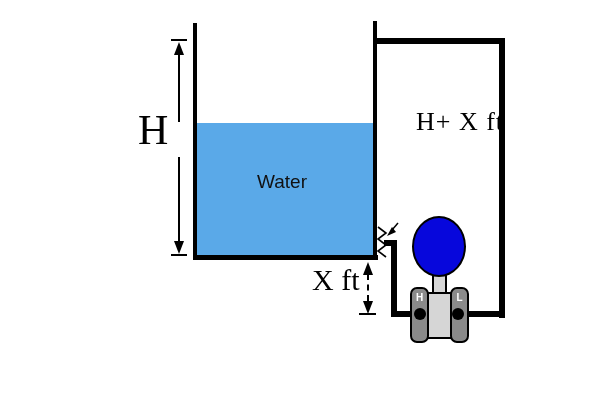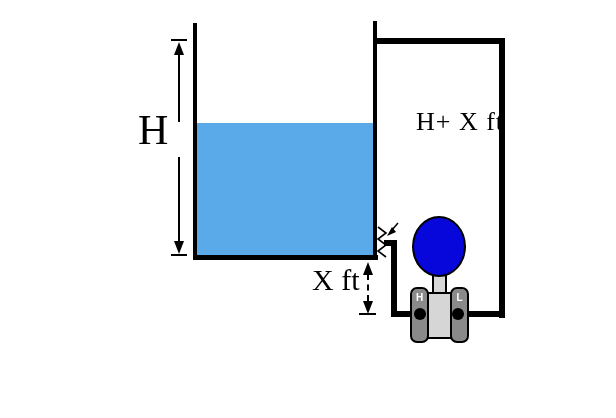--- a/index.html
+++ b/index.html
@@ -58,20 +58,21 @@
   .port-dot{width:12px;height:12px;background:#000;border-radius:50%;}
   #port-dot-left{left:414px;top:308px;}
   #port-dot-right{left:452px;top:308px;}
 </style>
 </head>
 <body>
 
 <div id="stage">
 
   <div class="abs" id="water-fill"></div>
+  <div class="abs" id="water-label">Water</div>
 
   <div class="abs black" id="tank-left-wall"></div>
   <div class="abs black" id="tank-right-wall"></div>
   <div class="abs black" id="tank-bottom"></div>
 
   <div class="abs tick" id="h-tick-top"></div>
   <div class="abs arrow-up" id="h-arrow-up"></div>
   <div class="abs black" id="h-line-upper"></div>
   <div class="abs" id="h-label">H</div>
   <div class="abs black" id="h-line-lower"></div>

